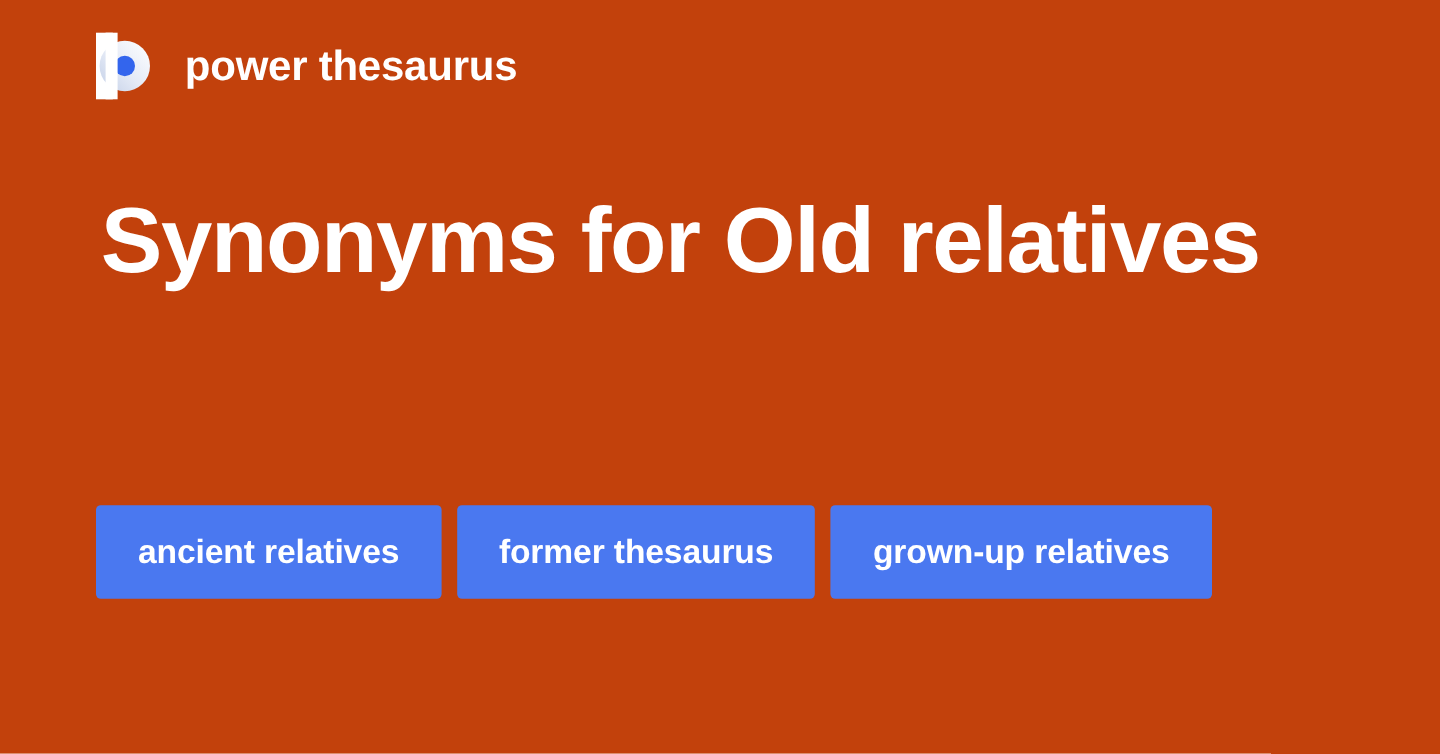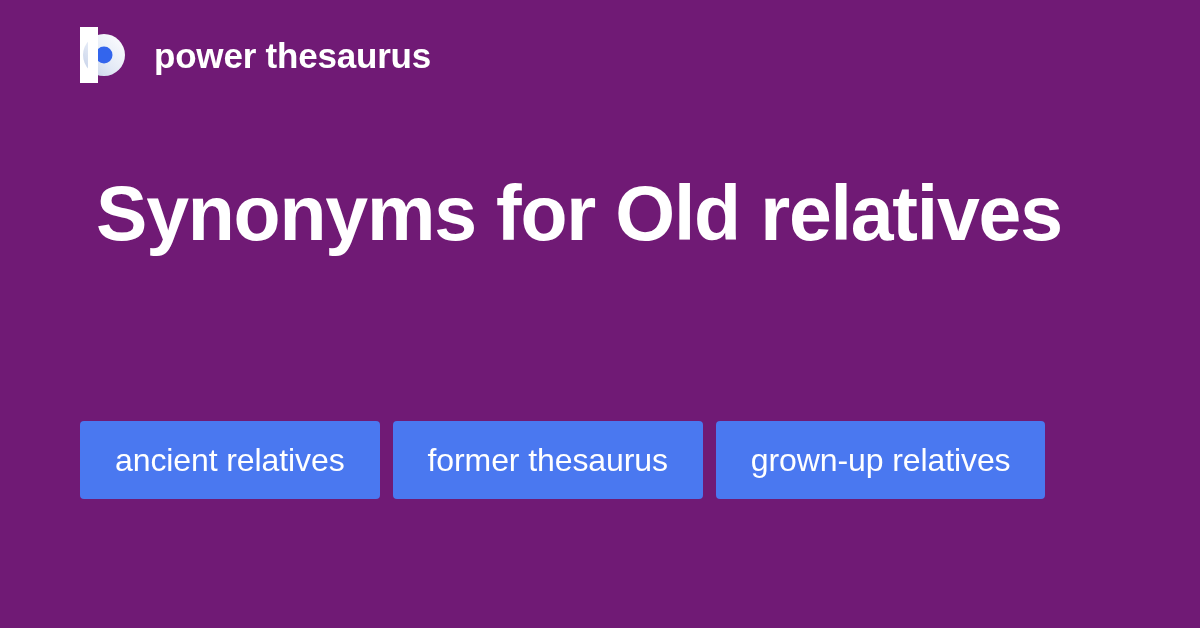--- a/index.html
+++ b/index.html
@@ -11,21 +11,21 @@
     height: 628px;
     overflow: hidden;
     font-family: "Liberation Sans", sans-serif;
     -webkit-font-smoothing: antialiased;
   }
 
   #page {
     position: relative;
     width: 1200px;
     height: 628px;
-    background: #701a75;
+    background: #c2410c;
     box-sizing: border-box;
     padding-left: 14px;
   }
 
   
   .brand {
     position: absolute;
     left: 80px;
     top: 27px;
     display: flex;
@@ -49,21 +49,21 @@
     letter-spacing: -0.2px;
     white-space: nowrap;
   }
 
   
   .headline {
     position: absolute;
     left: 80px;
     top: 140px;
     width: 1000px;
-    margin: 16px;
+    margin: 4px;
     font-size: 77px;
     line-height: 114px;
     font-weight: 700;
     color: #FFFFFF;
     letter-spacing: -1.2px;
   }
 
   
   .chips {
     position: absolute;
@@ -79,23 +79,23 @@
   .chip {
     height: 78px;
     box-sizing: border-box;
     padding: 0 35px;
     display: flex;
     align-items: center;
     justify-content: center;
     background: #4A78F0;
     border-radius: 4px;
     color: #FFFFFF;
-    font-size: 32px;
+    font-size: 28px;
     line-height: 1;
-    font-weight: 400;
+    font-weight: 700;
     white-space: nowrap;
     letter-spacing: -0.1px;
   }
 </style>
 </head>
 <body>
 
 <div id="page">
 
   <div class="brand">

